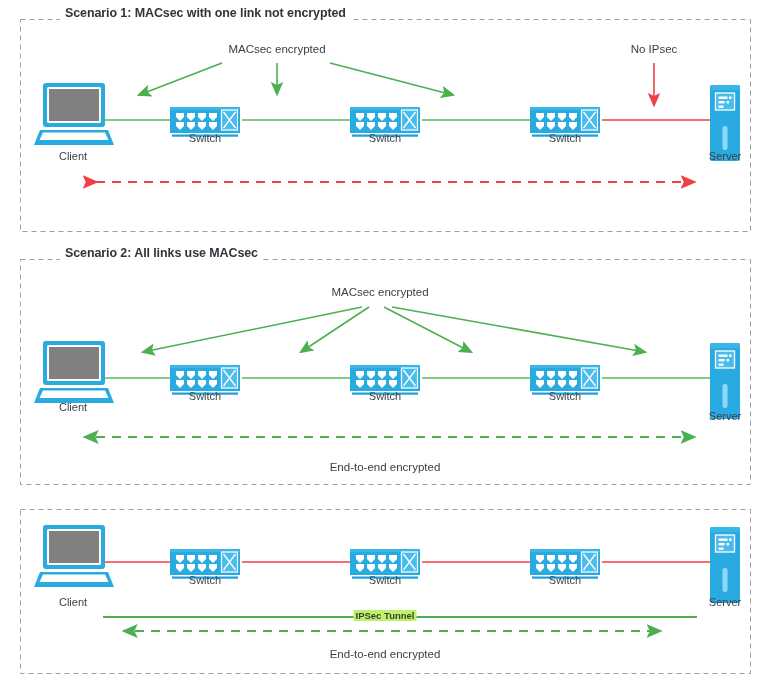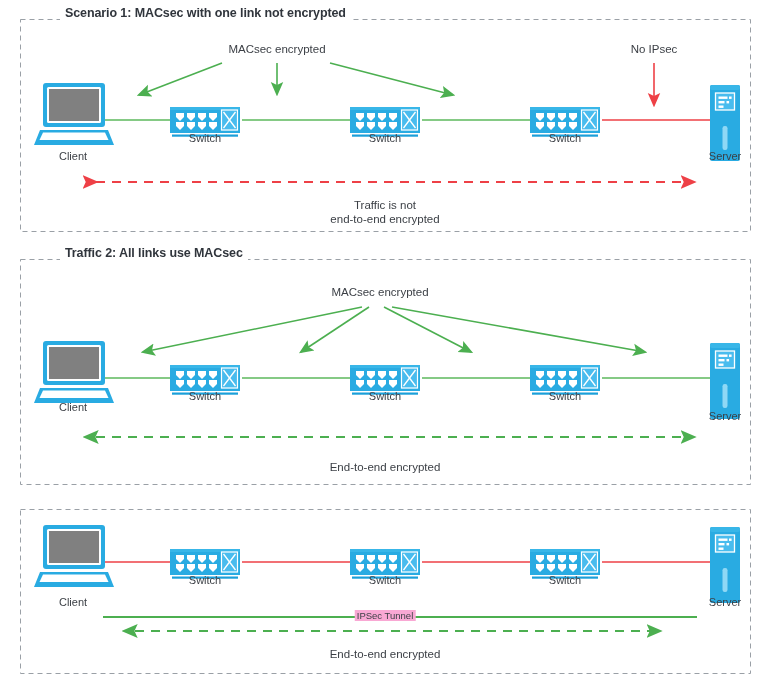--- a/index.html
+++ b/index.html
@@ -59,25 +59,25 @@
     position: absolute;
     font-size: 11.5px;
     color: #3b3f45;
     text-align: center;
     transform: translateX(-50%);
     line-height: 14px;
   }
   .tunnel-label {
     position: absolute;
     font-size: 9.5px;
-    font-weight: normal;
-    color: #3b3f45;
-    white-space: nowrap;
-    transform: translateX(-50%);
-    background: #f9a8d4;
+    font-weight: bold;
+    color: #3b3f45;
+    white-space: nowrap;
+    transform: translateX(-50%);
+    background: #bef264;
     padding: 0 2px;
   }
 </style>
 </head>
 <body>
 
 <div id="diagram-root">
 
   <svg class="canvas" viewBox="0 0 771 687">
     <defs>
@@ -236,26 +236,22 @@
 
   <div class="callout-label" style="left:277px; top:43px;">MACsec encrypted</div>
   <div class="callout-label" style="left:654px; top:43px;">No IPsec</div>
 
   <div class="node-label" style="left:73px; top:150px;">Client</div>
   <div class="node-label" style="left:205px; top:132px;">Switch</div>
   <div class="node-label" style="left:385px; top:132px;">Switch</div>
   <div class="node-label" style="left:565px; top:132px;">Switch</div>
   <div class="node-label" style="left:725px; top:150px;">Server</div>
 
-  <div class="bottom-label" style="left:385px; top:198px;">
-    <div>Traffic is not</div>
-    <div>end-to-end encrypted</div>
-  </div>
-
-  <div class="scenario-title" style="left:60px; top:246px;">Traffic 2: All links use MACsec</div>
+
+  <div class="scenario-title" style="left:60px; top:246px;">Scenario 2: All links use MACsec</div>
 
   <div class="callout-label" style="left:380px; top:286px;">MACsec encrypted</div>
 
   <div class="node-label" style="left:73px; top:401px;">Client</div>
   <div class="node-label" style="left:205px; top:390px;">Switch</div>
   <div class="node-label" style="left:385px; top:390px;">Switch</div>
   <div class="node-label" style="left:565px; top:390px;">Switch</div>
   <div class="node-label" style="left:725px; top:410px;">Server</div>
 
   <div class="bottom-label" style="left:385px; top:460px;">

